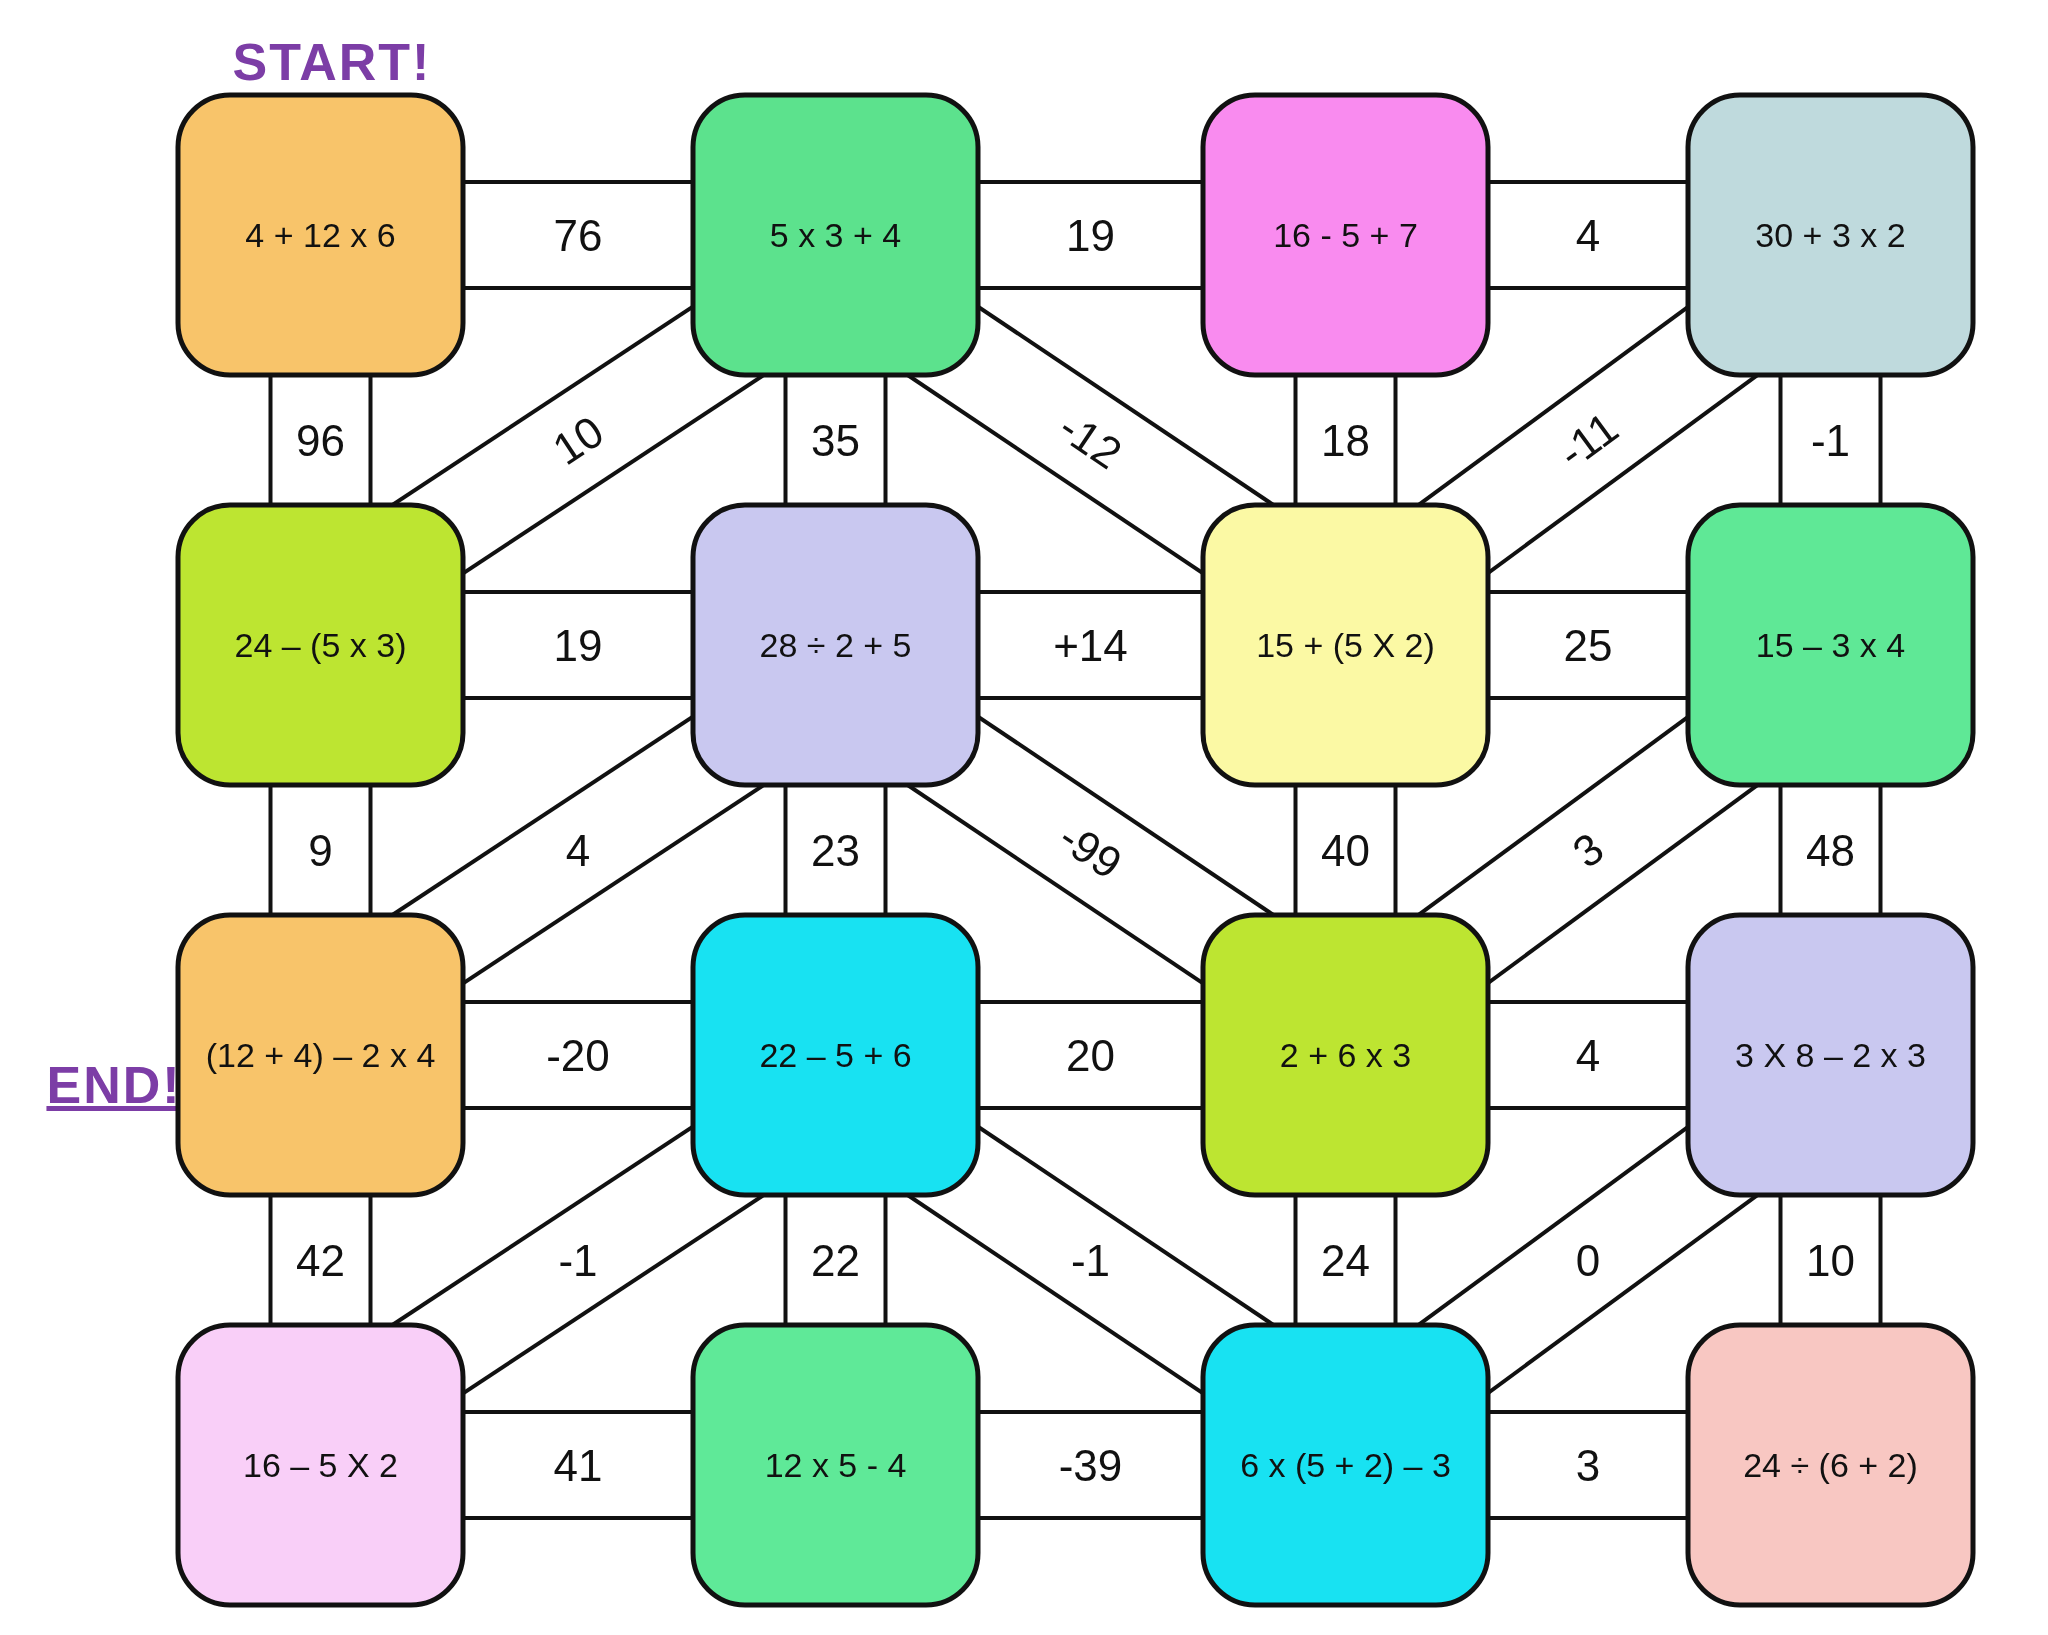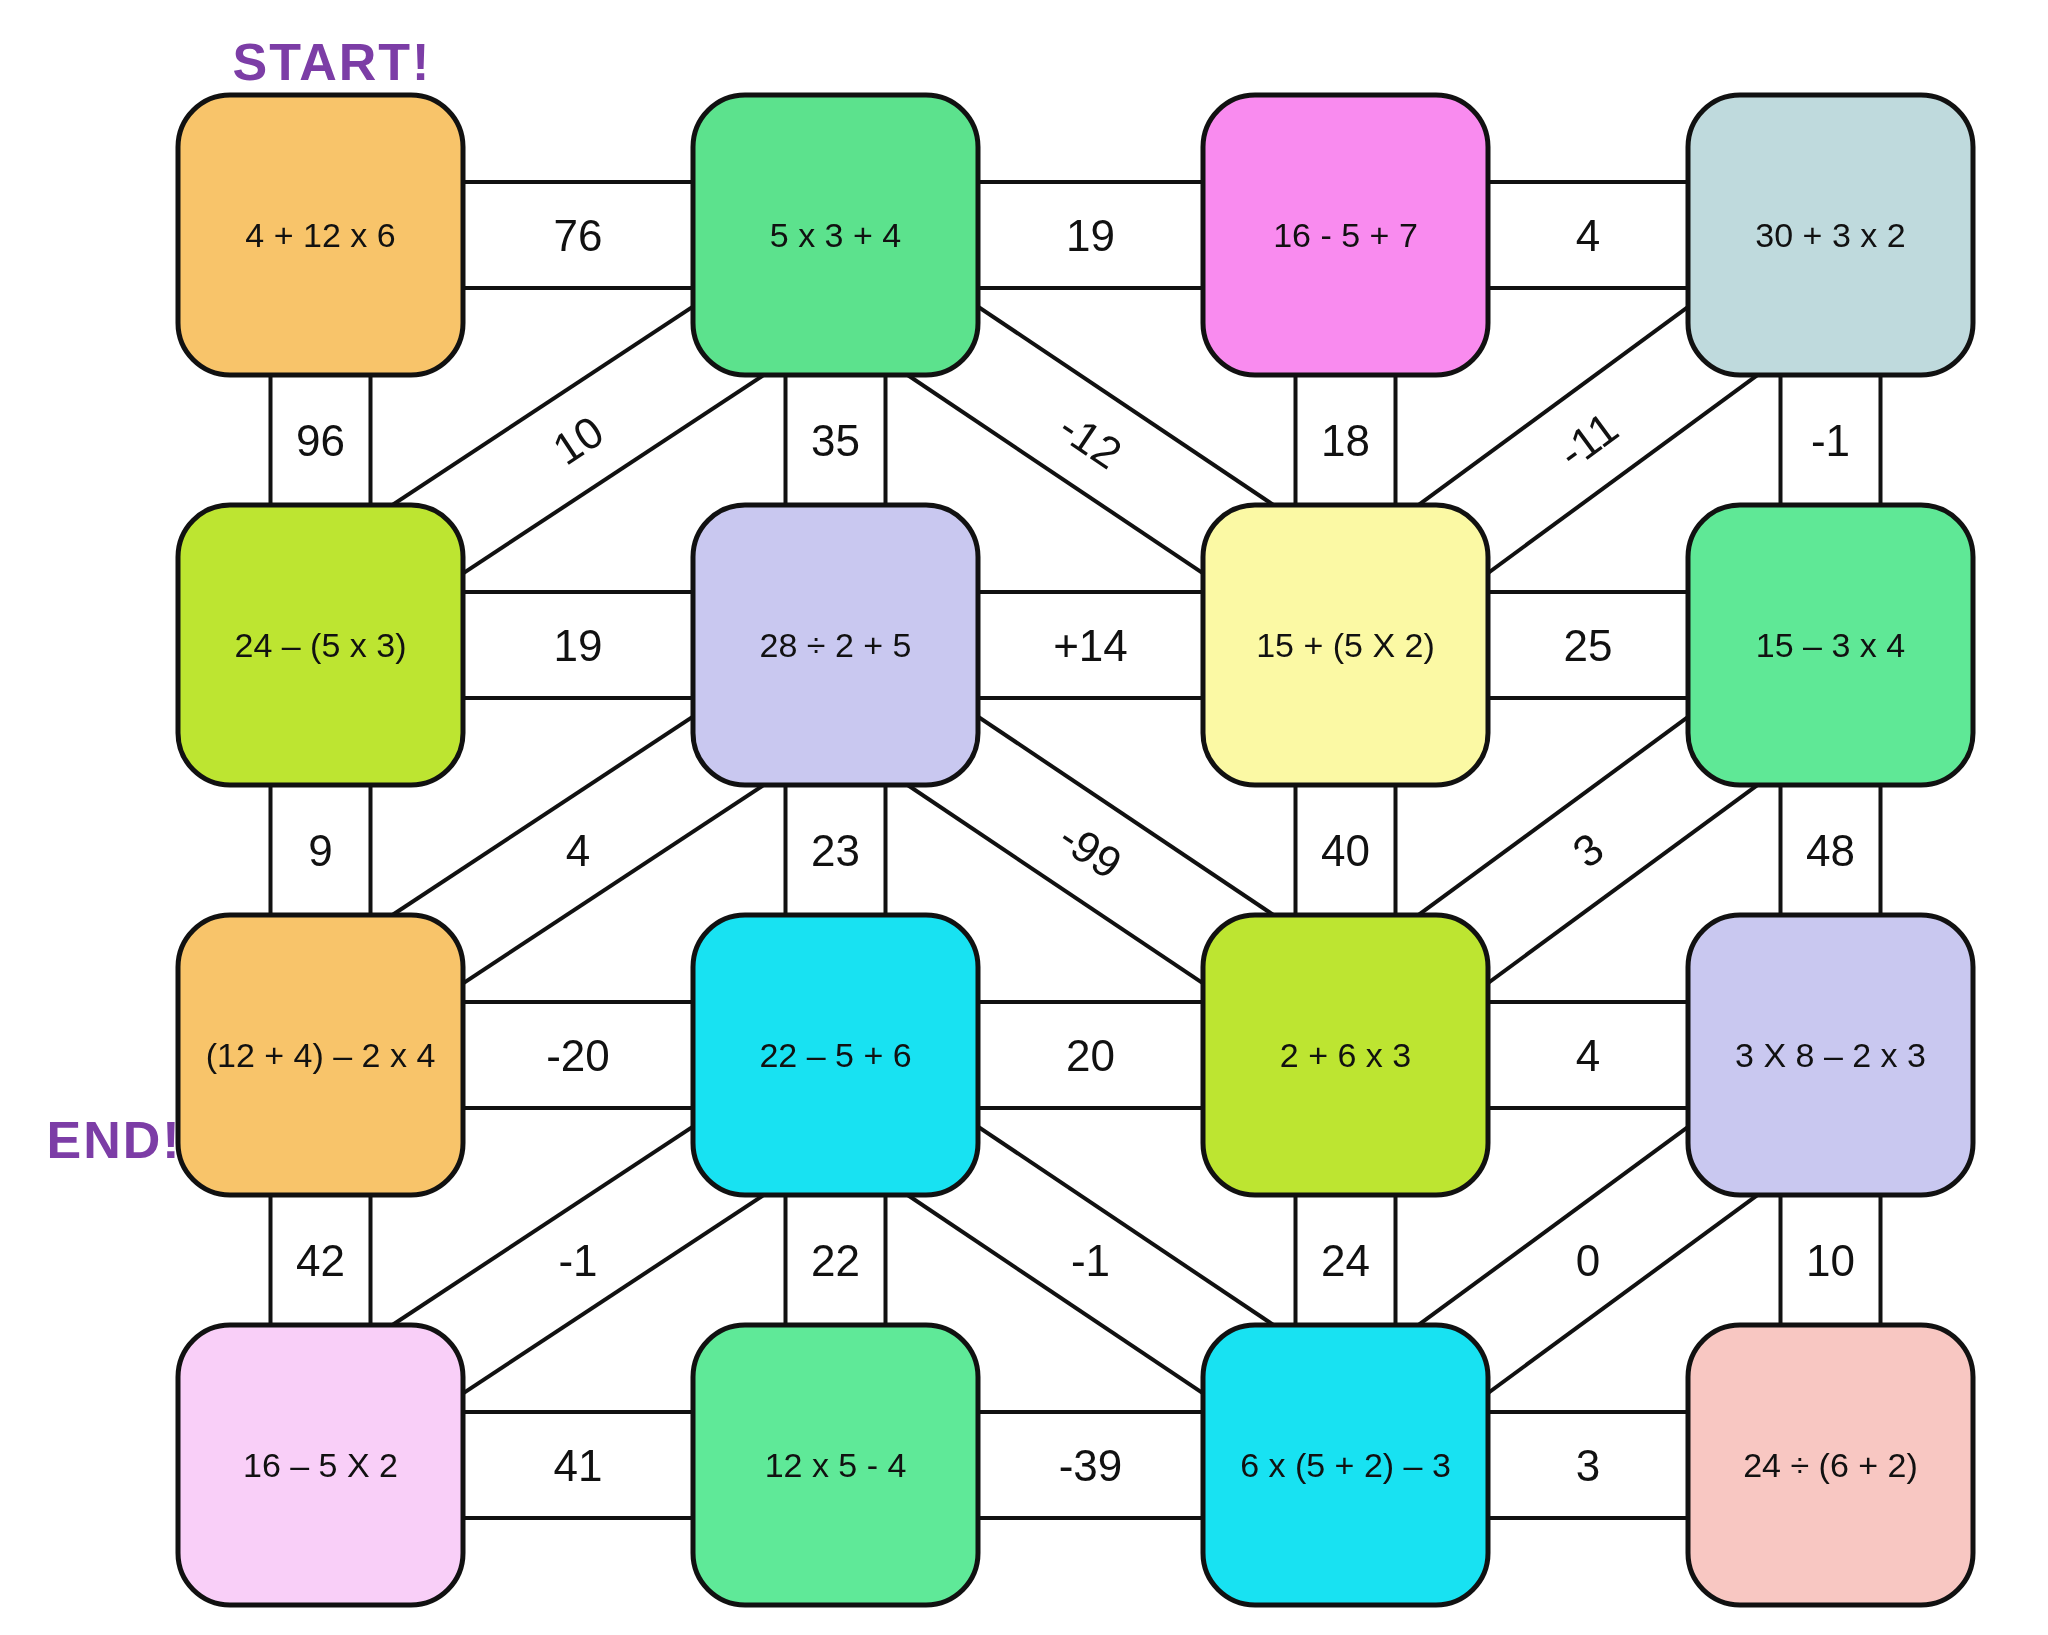--- a/index.html
+++ b/index.html
@@ -13,21 +13,21 @@
     font-family:"Liberation Sans", sans-serif;
   }
   #maze-svg{position:absolute;left:0;top:0;}
   #maze-svg text{font-family:"Liberation Sans", sans-serif;fill:#111111;}
 </style>
 </head>
 <body>
 
 <div class="canvas">
   <div class="corner-label" id="start-label" style="left: 332px; top: 62px; color: rgb(124, 61, 166);">START!</div>
-  <div class="corner-label" id="end-label" style="left: 114px; top: 1140px; color: rgb(124, 61, 166);">END!</div>
+  <div class="corner-label" id="end-label" style="left: 114px; top: 1085px; color: rgb(124, 61, 166); text-decoration: underline;">END!</div>
   <svg id="maze-svg" width="2048" height="1635" viewBox="0 0 2048 1635">
       <line x1="448" y1="182" x2="708" y2="182" stroke="#111111" stroke-width="4"></line>
       <line x1="448" y1="288" x2="708" y2="288" stroke="#111111" stroke-width="4"></line>
       <text x="578" y="235" text-anchor="middle" dominant-baseline="central" font-size="44">76</text>
       <line x1="963" y1="182" x2="1218" y2="182" stroke="#111111" stroke-width="4"></line>
       <line x1="963" y1="288" x2="1218" y2="288" stroke="#111111" stroke-width="4"></line>
       <text x="1090.5" y="235" text-anchor="middle" dominant-baseline="central" font-size="44">19</text>
       <line x1="1473" y1="182" x2="1703" y2="182" stroke="#111111" stroke-width="4"></line>
       <line x1="1473" y1="288" x2="1703" y2="288" stroke="#111111" stroke-width="4"></line>
       <text x="1588" y="235" text-anchor="middle" dominant-baseline="central" font-size="44">4</text>

